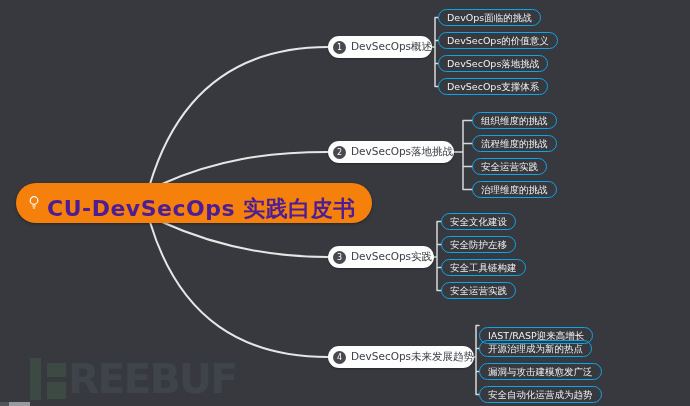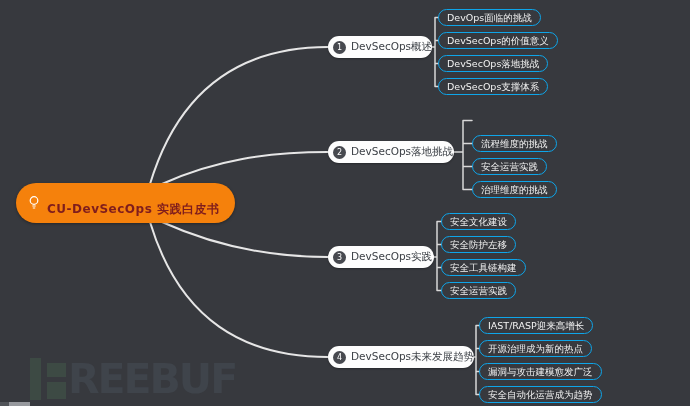--- a/index.html
+++ b/index.html
@@ -19,21 +19,21 @@
   .root-node{
     position:absolute;left:16px;top:183px;height:40px;
     background:#f5810c;
     border-radius:20px;
     display:flex;align-items:center;gap:7px;
     padding:0 16px 0 12px;
     z-index:2;
     box-shadow:0 1px 3px rgba(0,0,0,.35);
   }
   .root-node .label{
-    color:#7f1d1d;font-size:12px;font-weight:bold;
+    color:#4c1d95;font-size:22px;font-weight:bold;
     letter-spacing:.5px;white-space:nowrap;margin-top:12px;
   }
 
   
   .branch-node{
     position:absolute;height:22px;
     background:#fdfdfd;
     border-radius:11px;
     display:flex;align-items:center;gap:5px;
     padding:0;
@@ -116,38 +116,39 @@
   </div>
   <div class="child-node" style="left:438px;top:9px;">DevOps面临的挑战</div>
   <div class="child-node" style="left:438px;top:32px;">DevSecOps的价值意义</div>
   <div class="child-node" style="left:438px;top:55px;">DevSecOps落地挑战</div>
   <div class="child-node" style="left:438px;top:78px;">DevSecOps支撑体系</div>
 
   <div class="branch-node" style="left:328px;top:141px;width:126px;">
     <span class="num">2</span>
     <span class="label">DevSecOps落地挑战</span>
   </div>
+  <div class="child-node" style="left:472px;top:112px;">组织维度的挑战</div>
   <div class="child-node" style="left:472px;top:135px;">流程维度的挑战</div>
   <div class="child-node" style="left:472px;top:158px;">安全运营实践</div>
   <div class="child-node" style="left:472px;top:181px;">治理维度的挑战</div>
 
   <div class="branch-node" style="left:328px;top:246px;width:106px;">
     <span class="num">3</span>
     <span class="label">DevSecOps实践</span>
   </div>
   <div class="child-node" style="left:441px;top:213px;">安全文化建设</div>
   <div class="child-node" style="left:441px;top:236px;">安全防护左移</div>
   <div class="child-node" style="left:441px;top:259px;">安全工具链构建</div>
   <div class="child-node" style="left:441px;top:282px;">安全运营实践</div>
 
   <div class="branch-node" style="left:328px;top:346px;width:146px;">
     <span class="num">4</span>
     <span class="label">DevSecOps未来发展趋势</span>
   </div>
-  <div class="child-node" style="left:479px;top:317px;">IAST/RASP迎来高增长</div>
+  <div class="child-node" style="left:479px;top:327px;">IAST/RASP迎来高增长</div>
   <div class="child-node" style="left:479px;top:340px;">开源治理成为新的热点</div>
   <div class="child-node" style="left:479px;top:363px;">漏洞与攻击建模愈发广泛</div>
   <div class="child-node" style="left:479px;top:386px;">安全自动化运营成为趋势</div>
 
   <div class="wm-bar"></div>
   <div class="wm-block-top"></div>
   <div class="wm-block-bottom"></div>
   <div class="wm-text">REEBUF</div>
 
   <div class="strip-dark"></div>

